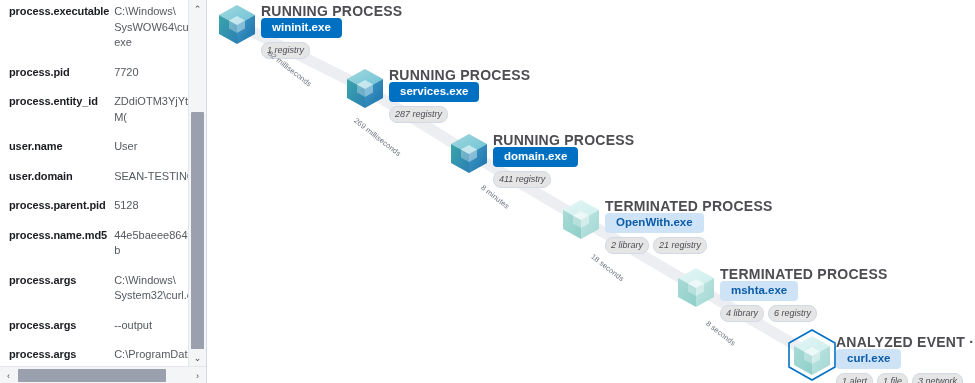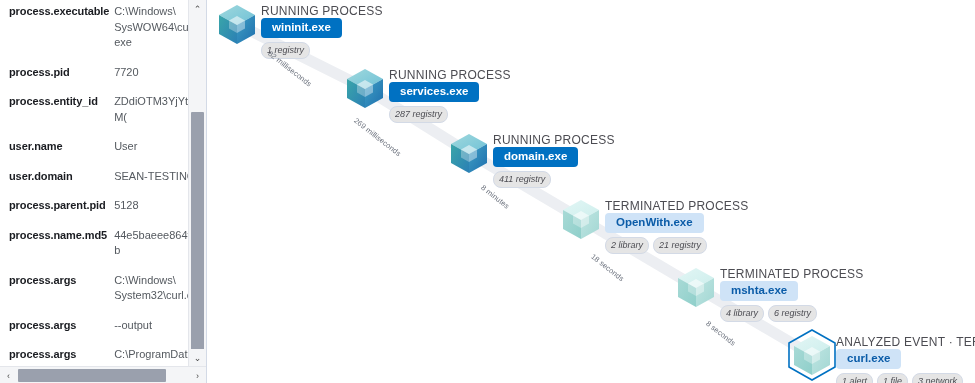--- a/index.html
+++ b/index.html
@@ -149,22 +149,22 @@
     position: relative;
     width: 44px;
     height: 44px;
     flex: 0 0 44px;
   }
   .node-body {
     margin-left: 2px;
     margin-top: 4px;
   }
   .node-kind {
-    font-size: 12px;
-    font-weight: normal;
+    font-size: 14px;
+    font-weight: bold;
     letter-spacing: 0.25px;
     color: #4c4c52;
     text-transform: uppercase;
     white-space: nowrap;
     margin-bottom: 2px;
     line-height: 10px;
   }
   .node-pill {
     display: inline-block;
     padding: 3px 11px 4px 11px;

